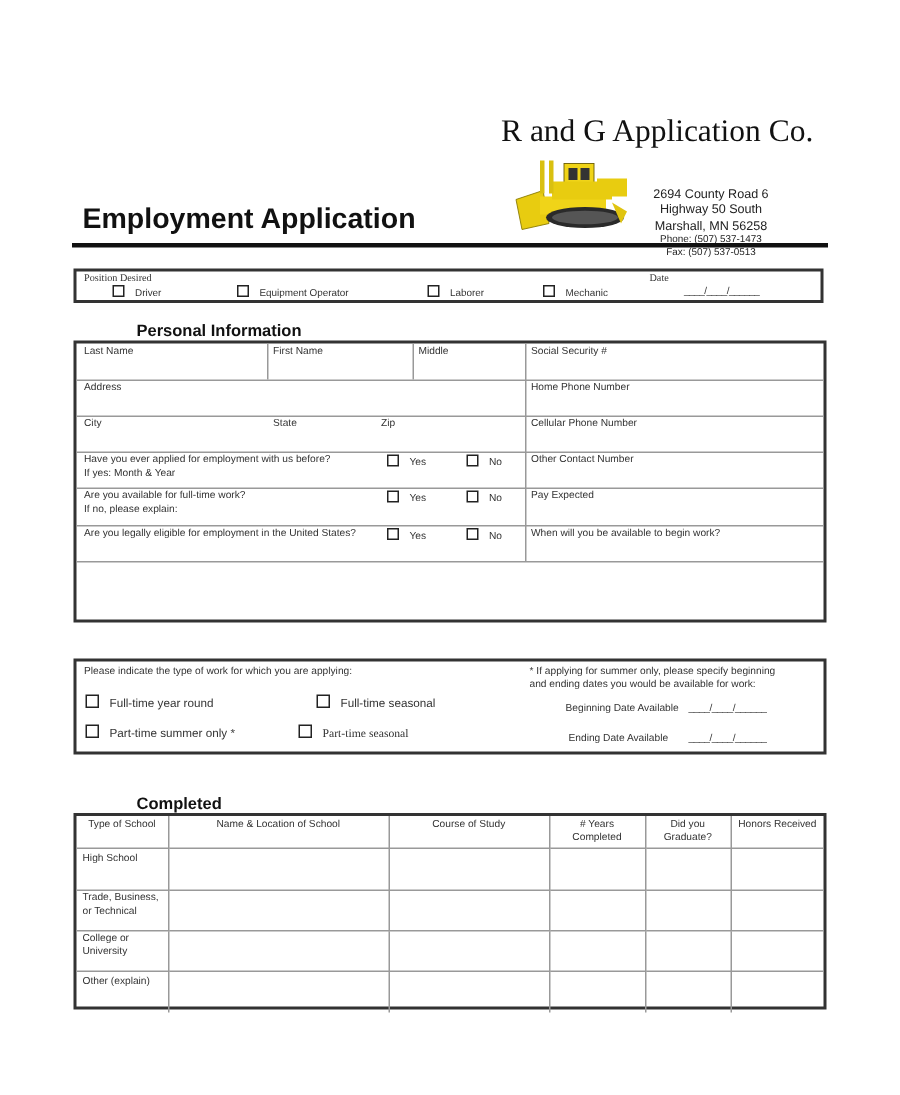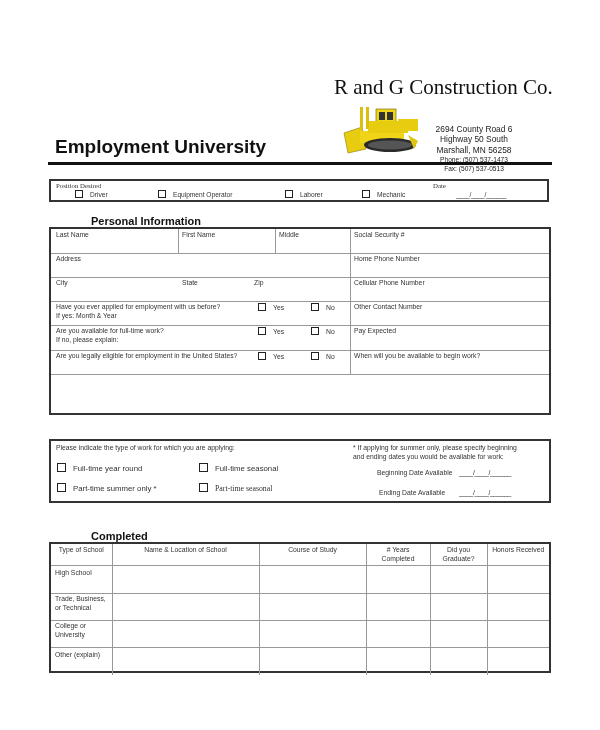--- a/index.html
+++ b/index.html
@@ -26,21 +26,21 @@
     .hline { position: absolute; height: 1px; background: #999; }
     .vline { position: absolute; width: 1px; background: #999; }
 
     .edu th { font-weight: normal; font-size: 6.8px; color: #333; border: 1px solid #999; padding: 2px 3px; text-align: center; vertical-align: top; line-height: 8.5px; }
     .edu td { border: 1px solid #999; font-size: 6.8px; color: #333; vertical-align: top; padding: 3px 4px; line-height: 8.5px; }
     .edu { border-collapse: collapse; position: absolute; }
   </style>
 </head>
 <body>
 
-<div class="abs company">R and G Construction Co.</div>
+<div class="abs company">R and G Application Co.</div>
 
 <div class="abs dozer">
   <svg width="78" height="52" viewBox="0 0 78 52">
     <polygon points="2,30 20,24 24,46 6,50" fill="#e8cc10" stroke="#8a7a00" stroke-width="0.6"></polygon>
     <rect x="18" y="28" width="44" height="12" fill="#f0d418"></rect>
     <rect x="34" y="6" width="20" height="18" fill="#f0d418" stroke="#6a5d00" stroke-width="0.6"></rect>
     <rect x="37" y="9" width="6" height="8" fill="#333"></rect>
     <rect x="45" y="9" width="6" height="8" fill="#333"></rect>
     <rect x="26" y="18" width="40" height="12" fill="#e8cc10"></rect>
     <rect x="18" y="4" width="3" height="22" fill="#d9c010"></rect>
@@ -53,21 +53,21 @@
 </div>
 
 <div class="abs address">
   <div>2694 County Road 6</div>
   <div>Highway 50 South</div>
   <div>Marshall, MN 56258</div>
   <div class="small">Phone: (507) 537-1473</div>
   <div class="small">Fax: (507) 537-0513</div>
 </div>
 
-<div class="abs title">Employment University</div>
+<div class="abs title">Employment Application</div>
 <div class="abs rule"></div>
 
 <div class="abs box pos-box">
   <div class="abs serif-tiny" style="left:5px; top:1px;">Position Desired</div>
   <div class="abs tiny" style="left:24px; top:9px;"><span class="cb"></span><span>Driver</span></div>
   <div class="abs tiny" style="left:107px; top:9px;"><span class="cb"></span><span>Equipment Operator</span></div>
   <div class="abs tiny" style="left:234px; top:9px;"><span class="cb"></span><span>Laborer</span></div>
   <div class="abs tiny" style="left:311px; top:9px;"><span class="cb"></span><span>Mechanic</span></div>
   <div class="abs serif-tiny" style="left:382px; top:1px;">Date</div>
   <div class="abs tiny" style="left:405px; top:10px; letter-spacing:-0.3px;">____/____/______</div>
@@ -115,21 +115,21 @@
 
   <div class="cell" style="left:5px; top:123px;">Are you legally eligible for employment in the United States?</div>
   <div class="cell" style="left:207px; top:123px;"><span class="cb"></span><span>Yes</span></div>
   <div class="cell" style="left:260px; top:123px;"><span class="cb"></span><span>No</span></div>
   <div class="cell" style="left:303px; top:123px;">When will you be available to begin work?</div>
 </div>
 
 <div class="outer" style="left:49px; top:439px; width:502px; height:64px;">
   <div class="cell" style="left:5px; top:3px;">Please indicate the type of work for which you are applying:</div>
   <div class="cell" style="left:6px; top:22px; font-size:7.8px;"><span class="cb cb-lg"></span><span>Full-time year round</span></div>
-  <div class="cell" style="left:148px; top:22px; font-size:7.8px;"><span class="cb cb-lg"></span><span>Full-time seasonal</span></div>
+  <div class="cell" style="left:160px; top:22px; font-size:7.8px;"><span class="cb cb-lg"></span><span>Full-time seasonal</span></div>
   <div class="cell" style="left:6px; top:42px; font-size:7.8px;"><span class="cb cb-lg"></span><span>Part-time summer only *</span></div>
   <div class="cell" style="left:148px; top:42px; font-size:7.8px;font-family:Liberation Serif, serif;"><span class="cb cb-lg"></span><span>Part-time seasonal</span></div>
   <div class="cell" style="left:302px; top:3px;">* If applying for summer only, please specify beginning</div>
   <div class="cell" style="left:302px; top:12px;">and ending dates you would be available for work:</div>
   <div class="cell" style="left:326px; top:28px;">Beginning Date Available</div>
   <div class="cell" style="left:408px; top:28px; letter-spacing:-0.3px;">____/____/______</div>
   <div class="cell" style="left:328px; top:48px;">Ending Date Available</div>
   <div class="cell" style="left:408px; top:48px; letter-spacing:-0.3px;">____/____/______</div>
 </div>
 

